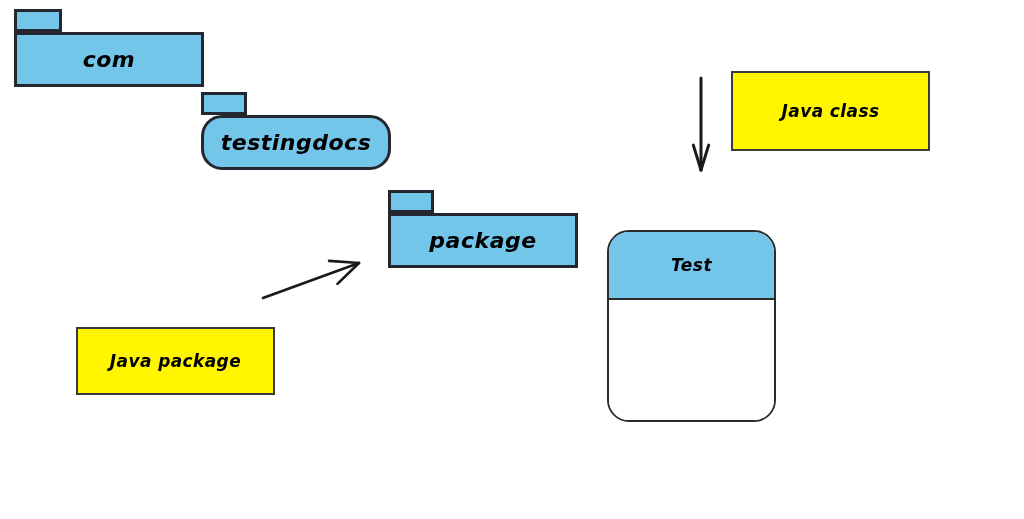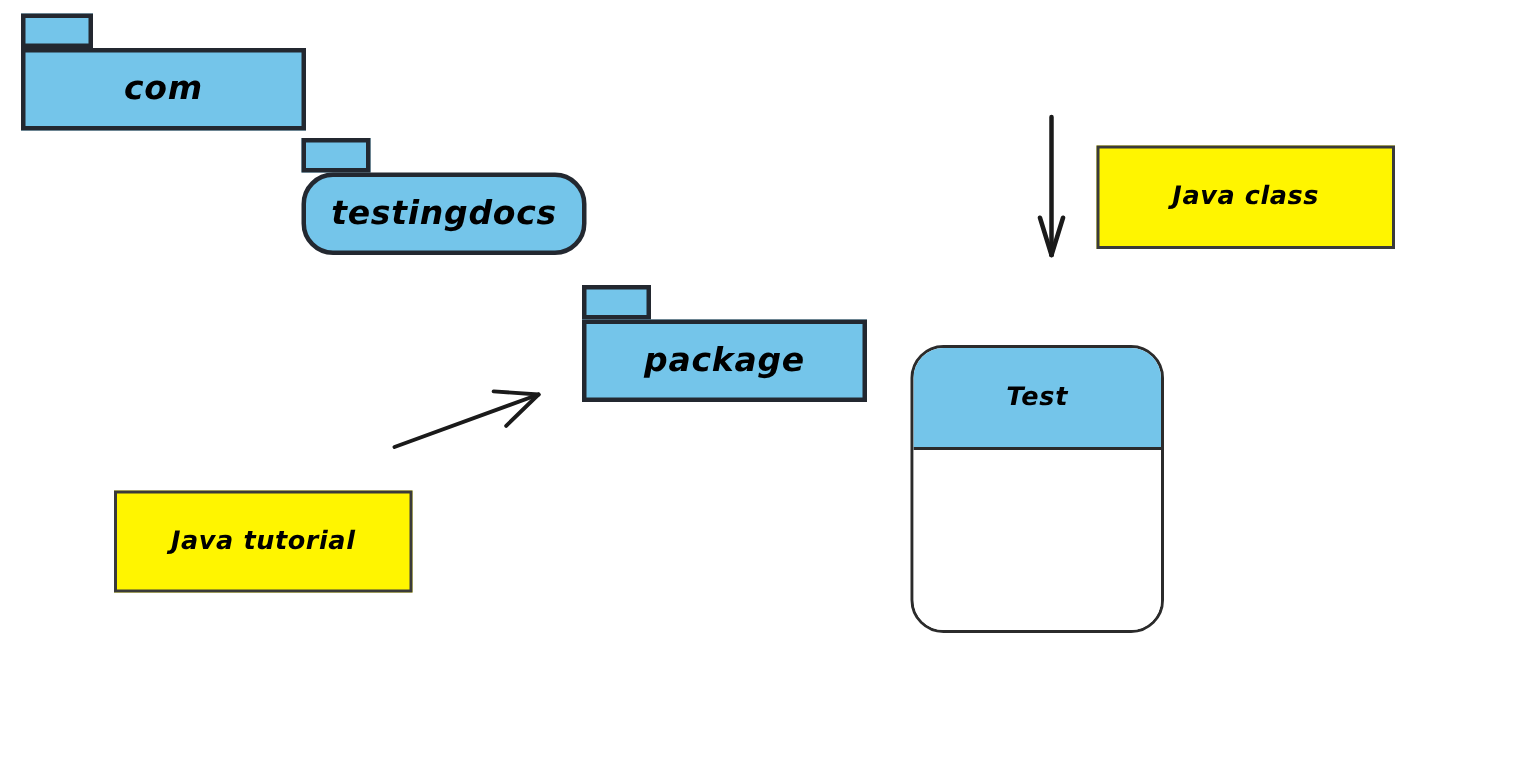--- a/index.html
+++ b/index.html
@@ -136,24 +136,24 @@
   </div>
 
   <div class="folder" id="folder-2" style="left: 388px; top: 190px; width: 190px; height: 78px;">
     <div class="folder-tab" style="width: 46px; height: 23px;"></div>
     <div class="folder-body" style="top: 23px; width: 190px; height: 55px;">
       <span class="folder-label" style="font-size: 22px;">package</span>
     </div>
   </div>
 
   <div class="note-box" id="note-0" style="left: 76px; top: 327px; width: 199px; height: 68px;">
-    <span class="note-label" style="font-size: 17px;">Java tutorial</span>
+    <span class="note-label" style="font-size: 17px;">Java package</span>
   </div>
 
-  <div class="note-box" id="note-1" style="left: 731px; top: 97px; width: 199px; height: 69px;">
+  <div class="note-box" id="note-1" style="left: 731px; top: 71px; width: 199px; height: 80px;">
     <span class="note-label" style="font-size: 17px;">Java class</span>
   </div>
 
   <div class="class-box" id="class-box" style="left: 607px; top: 230px; width: 169px; height: 192px;">
     <div class="class-header" style="height: 68px;">
       <span class="class-title" style="font-size: 17px;">Test</span>
     </div>
     <div class="class-body" style="top: 68px;"></div>
   </div>
 

